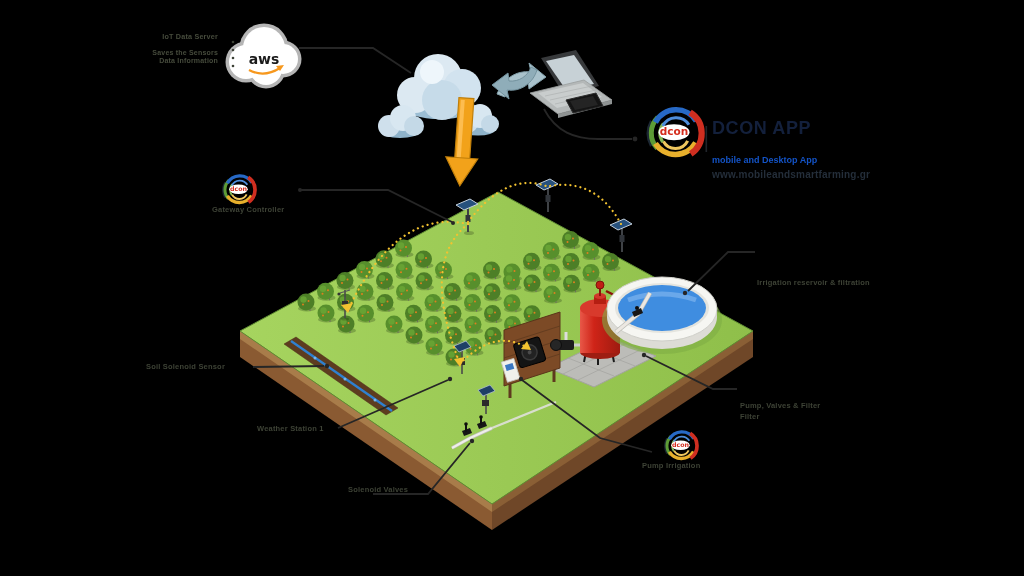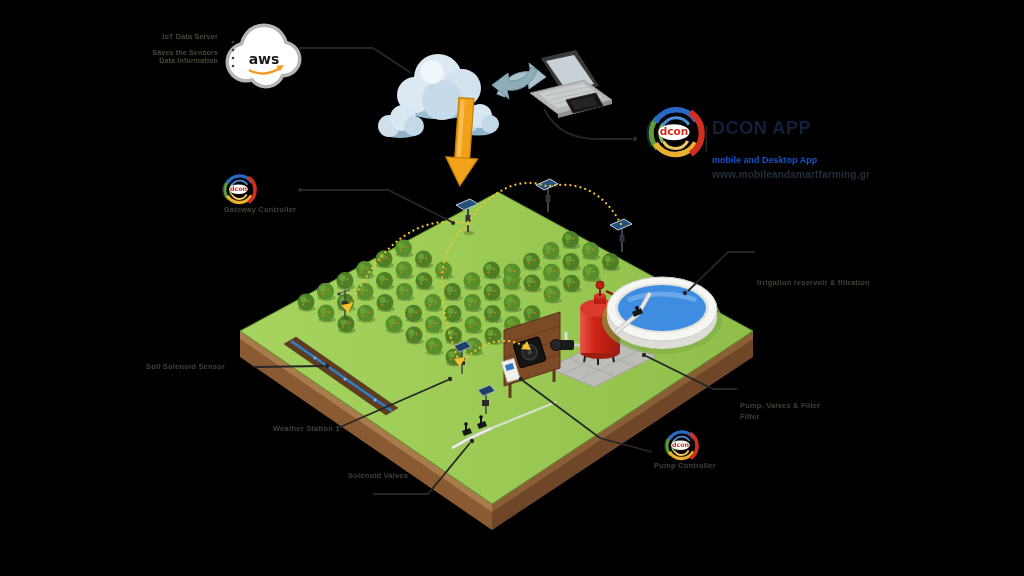--- a/index.html
+++ b/index.html
@@ -7,21 +7,21 @@
          font-family:"Liberation Sans",sans-serif;}
   .scene svg{position:absolute;left:0;top:0;}
   .lbl{position:absolute;font-weight:bold;font-size:7.5px;color:#3e4336;letter-spacing:.2px;line-height:9px;}
   .aws-note{left:128px;top:33px;width:90px;text-align:right;font-size:7px;line-height:8.5px;color:#464b3c;}
   .aws-note .n1{margin-bottom:7px;font-size:7.2px;}
   .dcon-block{position:absolute;left:712px;top:118px;width:160px;}
   .dcon-title{font-size:18px;font-weight:800;color:#13203c;letter-spacing:.6px;
               font-family:Liberation Sans, sans-serif;}
   .dcon-sub{font-size:9px;font-weight:bold;color:#1353c6;margin-top:16px;}
   .dcon-url{font-size:10px;font-weight:bold;color:#242e3a;margin-top:4px;letter-spacing:.2px;}
-  .ctr{text-align:center;}
+  .ctr{}
   svg text{font-family:"DejaVu Sans","Liberation Sans",sans-serif;}
 </style>
 </head>
 <body>
 
 <div class="scene">
 
 <svg width="1024" height="576" viewBox="0 0 1024 576">
   <defs>
     <linearGradient id="grassG" x1="0" y1="0" x2="1" y2="0">
@@ -607,22 +607,22 @@
 </div>
 
 <div class="dcon-block">
   <div class="dcon-title">DCON APP</div>
   <div class="dcon-sub">mobile and Desktop App</div>
   <div class="dcon-url">www.mobileandsmartfarming.gr</div>
 </div>
 
 <div class="lbl ctr" style="left:212px;top:205px;width:96px;">Gateway Controller</div>
 <div class="lbl" style="left:146px;top:362px;">Soil Solenoid Sensor</div>
-<div class="lbl" style="left:273px;top:424px;">Weather Station 1</div>
-<div class="lbl" style="left:301px;top:471px;padding-left:47px;">Solenoid Valves</div>
+<div class="lbl" style="left:257px;top:424px;">Weather Station 1</div>
+<div class="lbl" style="left:301px;top:485px;padding-left:47px;">Solenoid Valves</div>
 <div class="lbl" style="left:757px;top:246px;width:130px;margin-top:32px;">Irrigation reservoir &amp; filtration</div>
 <div class="lbl" style="left:740px;top:401px;width:95px;line-height:10.5px;">
   <div>Pump, Valves &amp; Filter</div>
   <div>Filter</div>
 </div>
-<div class="lbl ctr" style="left:642px;top:461px;width:86px;">Pump Controller</div>
+<div class="lbl ctr" style="left:642px;top:461px;width:86px;">Pump Irrigation</div>
 
 </div>
 
 </body></html>

